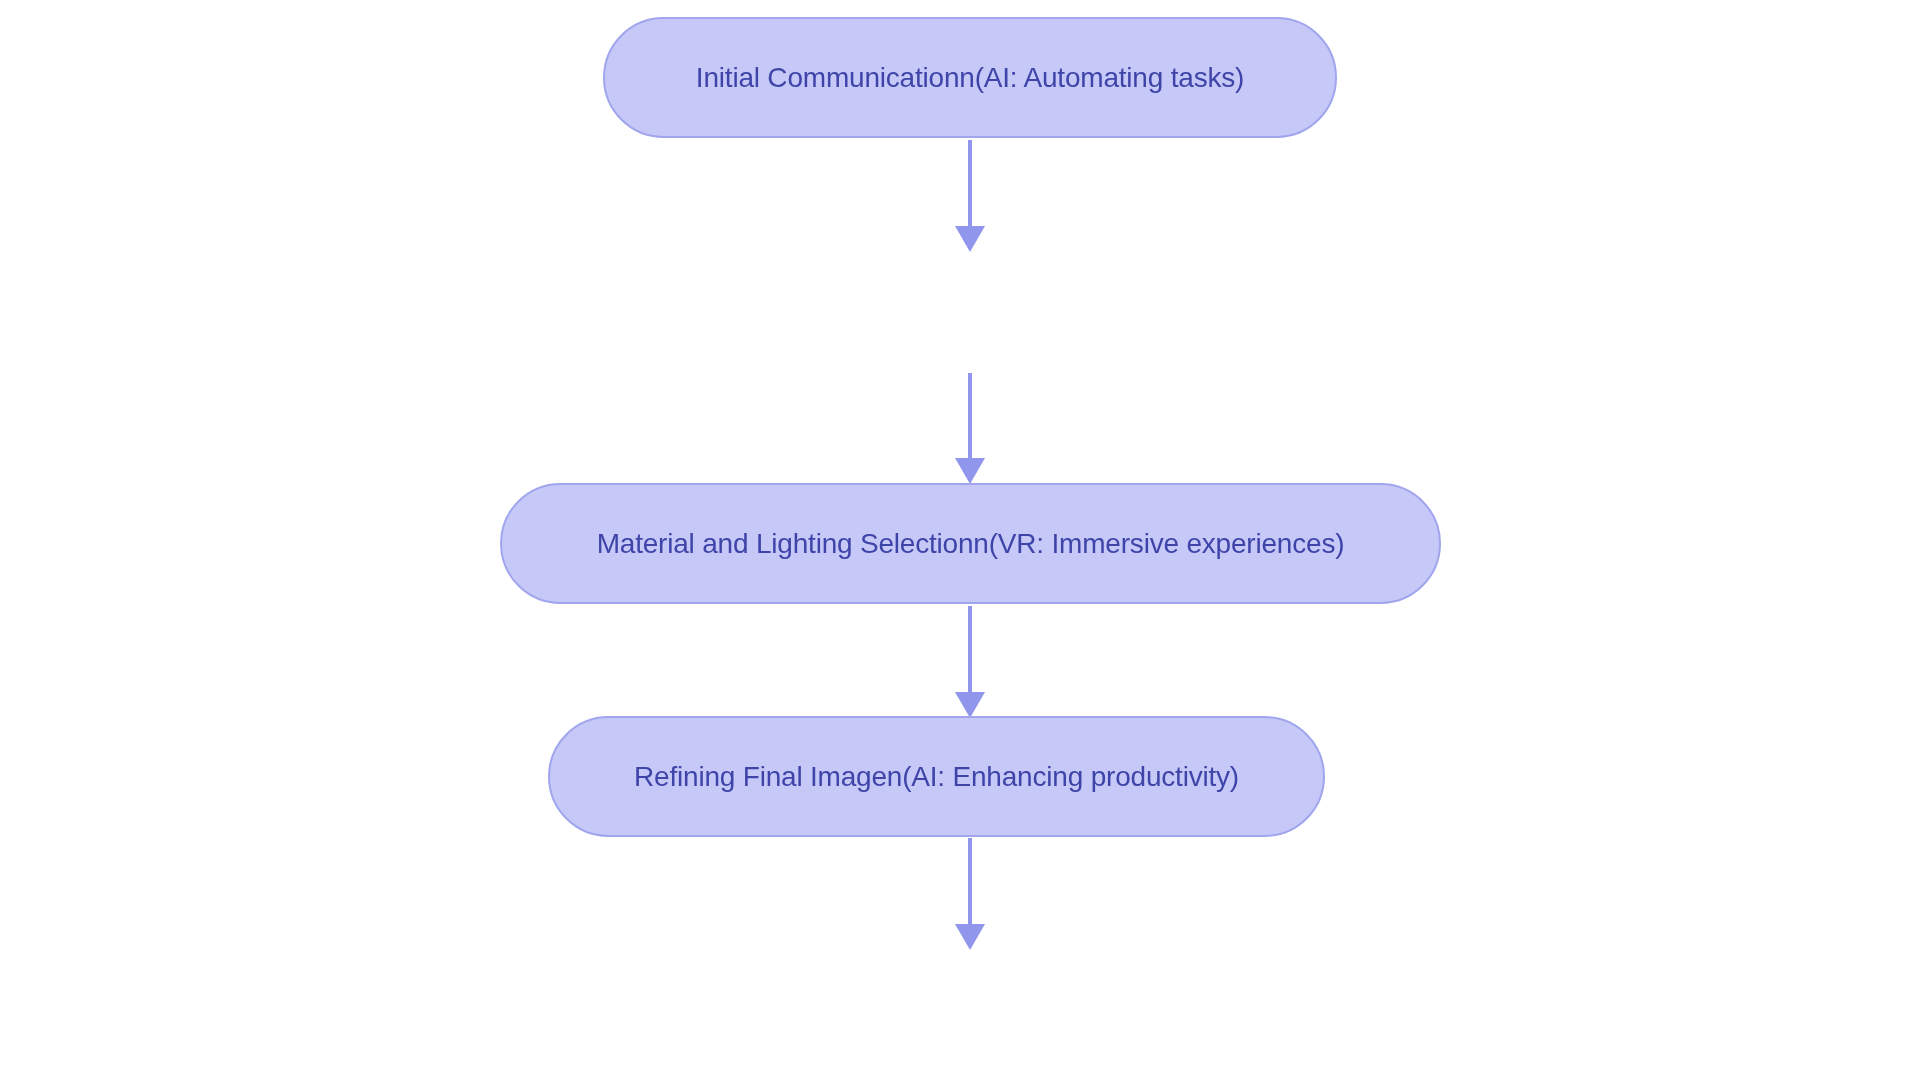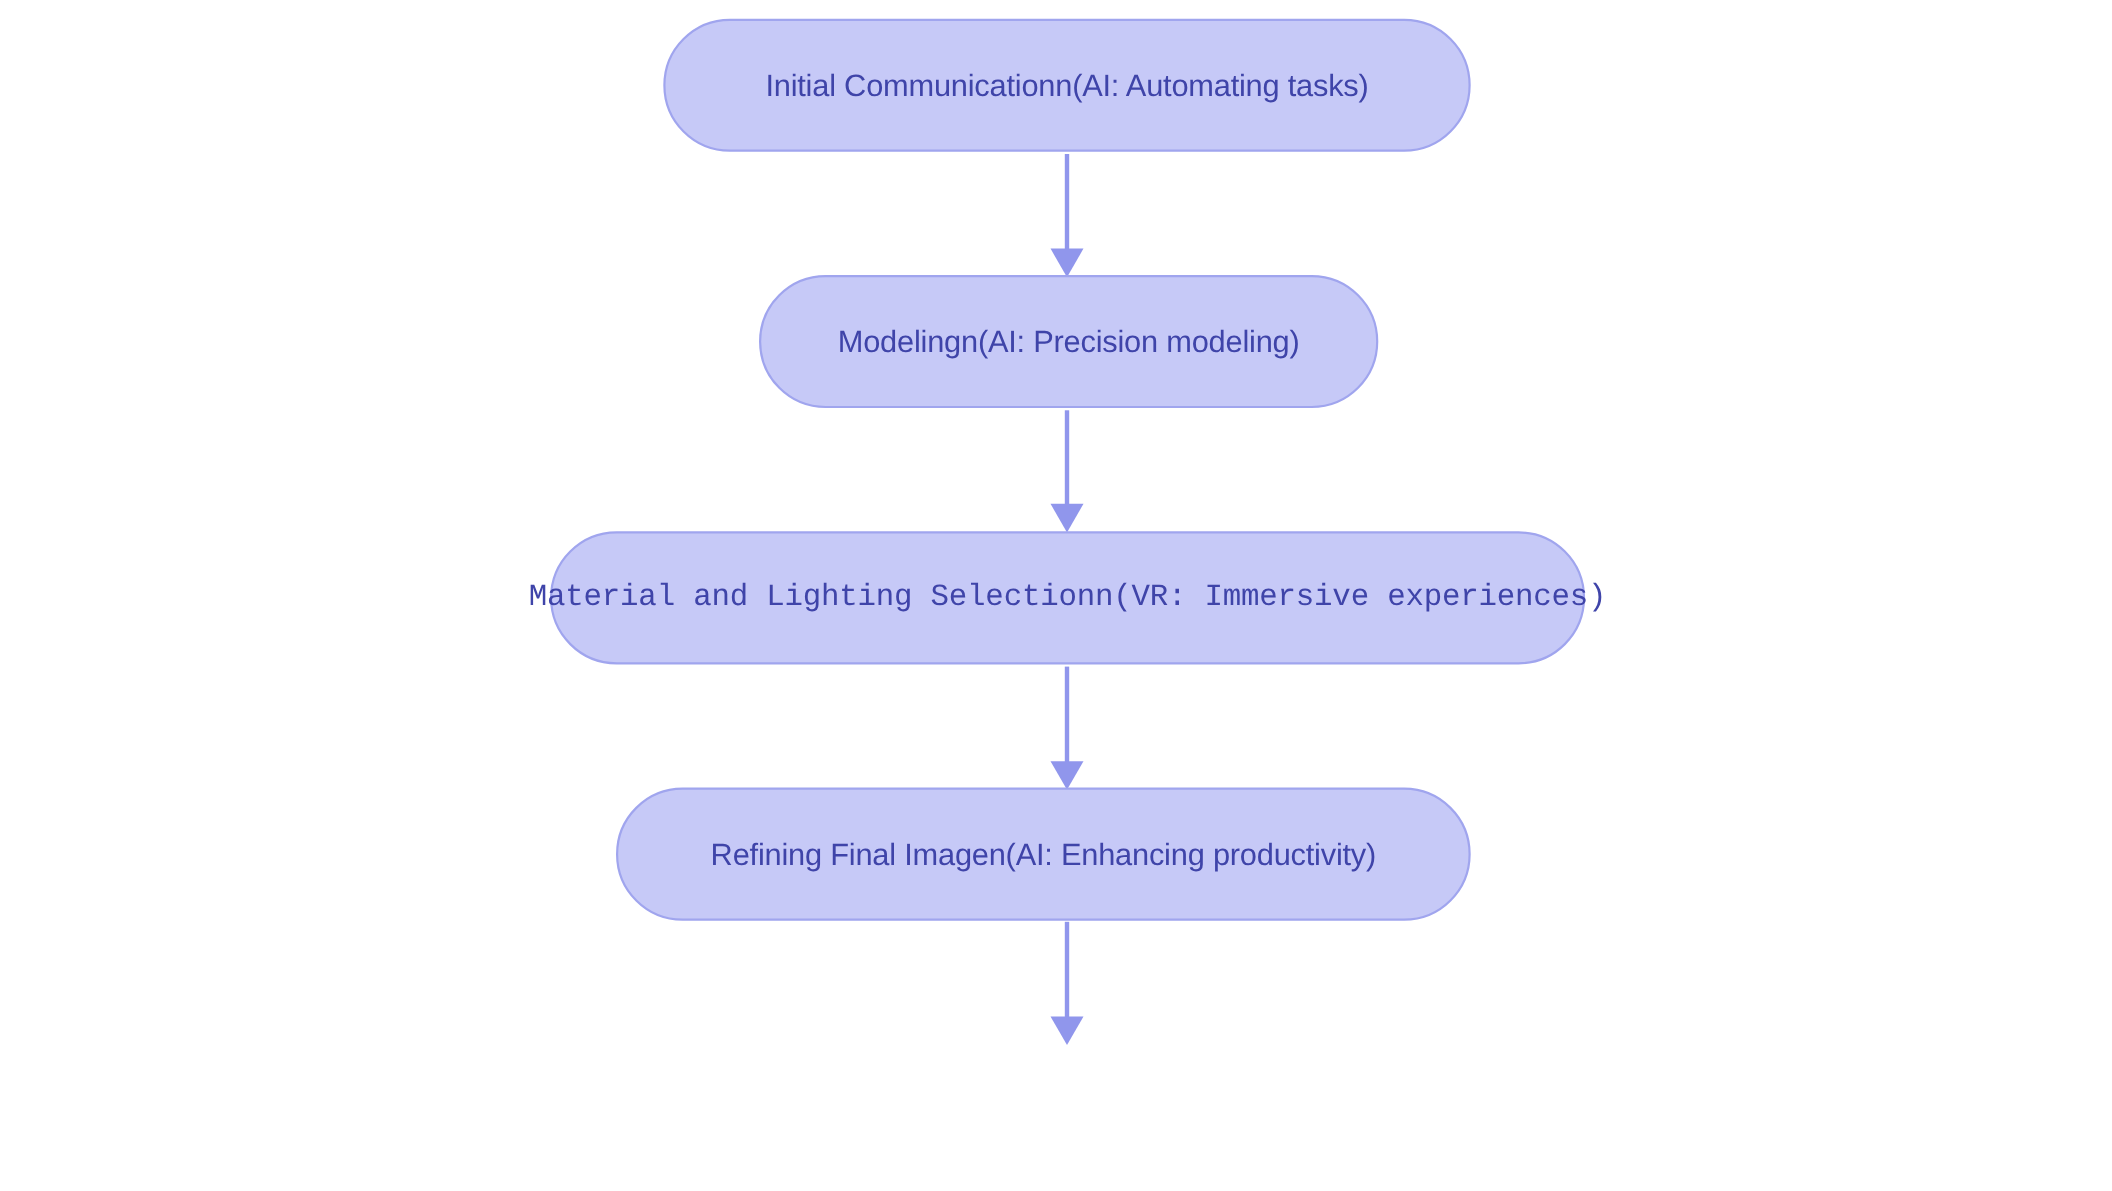--- a/index.html
+++ b/index.html
@@ -24,22 +24,22 @@
   }
   .node-label {
     color: #3f44a9;
     font-size: 28px;
     font-weight: 500;
     letter-spacing: -0.2px;
     white-space: nowrap;
   }
   .n1 { left: 603px; top: 17px;  width: 734px; }
   .n2 { left: 690px; top: 250px; width: 563px; }
-  .n3 { left: 500px; top: 483px; width: 941px; font-family: Liberation Mono, monospace; }
-  .n4 { left: 560px; top: 716px; width: 777px; }
+  .n3 { left: 500px; top: 483px; width: 941px; }
+  .n4 { left: 548px; top: 716px; width: 777px; }
   .n5 { left: 598px; top: 949px; width: 745px; }
 
   .arrow { position: absolute; left: 955px; width: 30px; }
   .a1 { top: 140px; height: 112px; }
   .a2 { top: 373px; height: 111px; }
   .a3 { top: 606px; height: 112px; }
   .a4 { top: 838px; height: 112px; }
   .arrow-line {
     position: absolute;
     left: 13px;
@@ -66,23 +66,20 @@
 
   <div class="node n1">
     <span class="node-label">Initial Communicationn(AI: Automating tasks)</span>
   </div>
 
   <div class="arrow a1">
     <div class="arrow-line"></div>
     <div class="arrow-head"></div>
   </div>
 
-  <div class="node n2">
-    <span class="node-label">Modelingn(AI: Precision modeling)</span>
-  </div>
 
   <div class="arrow a2">
     <div class="arrow-line"></div>
     <div class="arrow-head"></div>
   </div>
 
   <div class="node n3">
     <span class="node-label">Material and Lighting Selectionn(VR: Immersive experiences)</span>
   </div>
 

